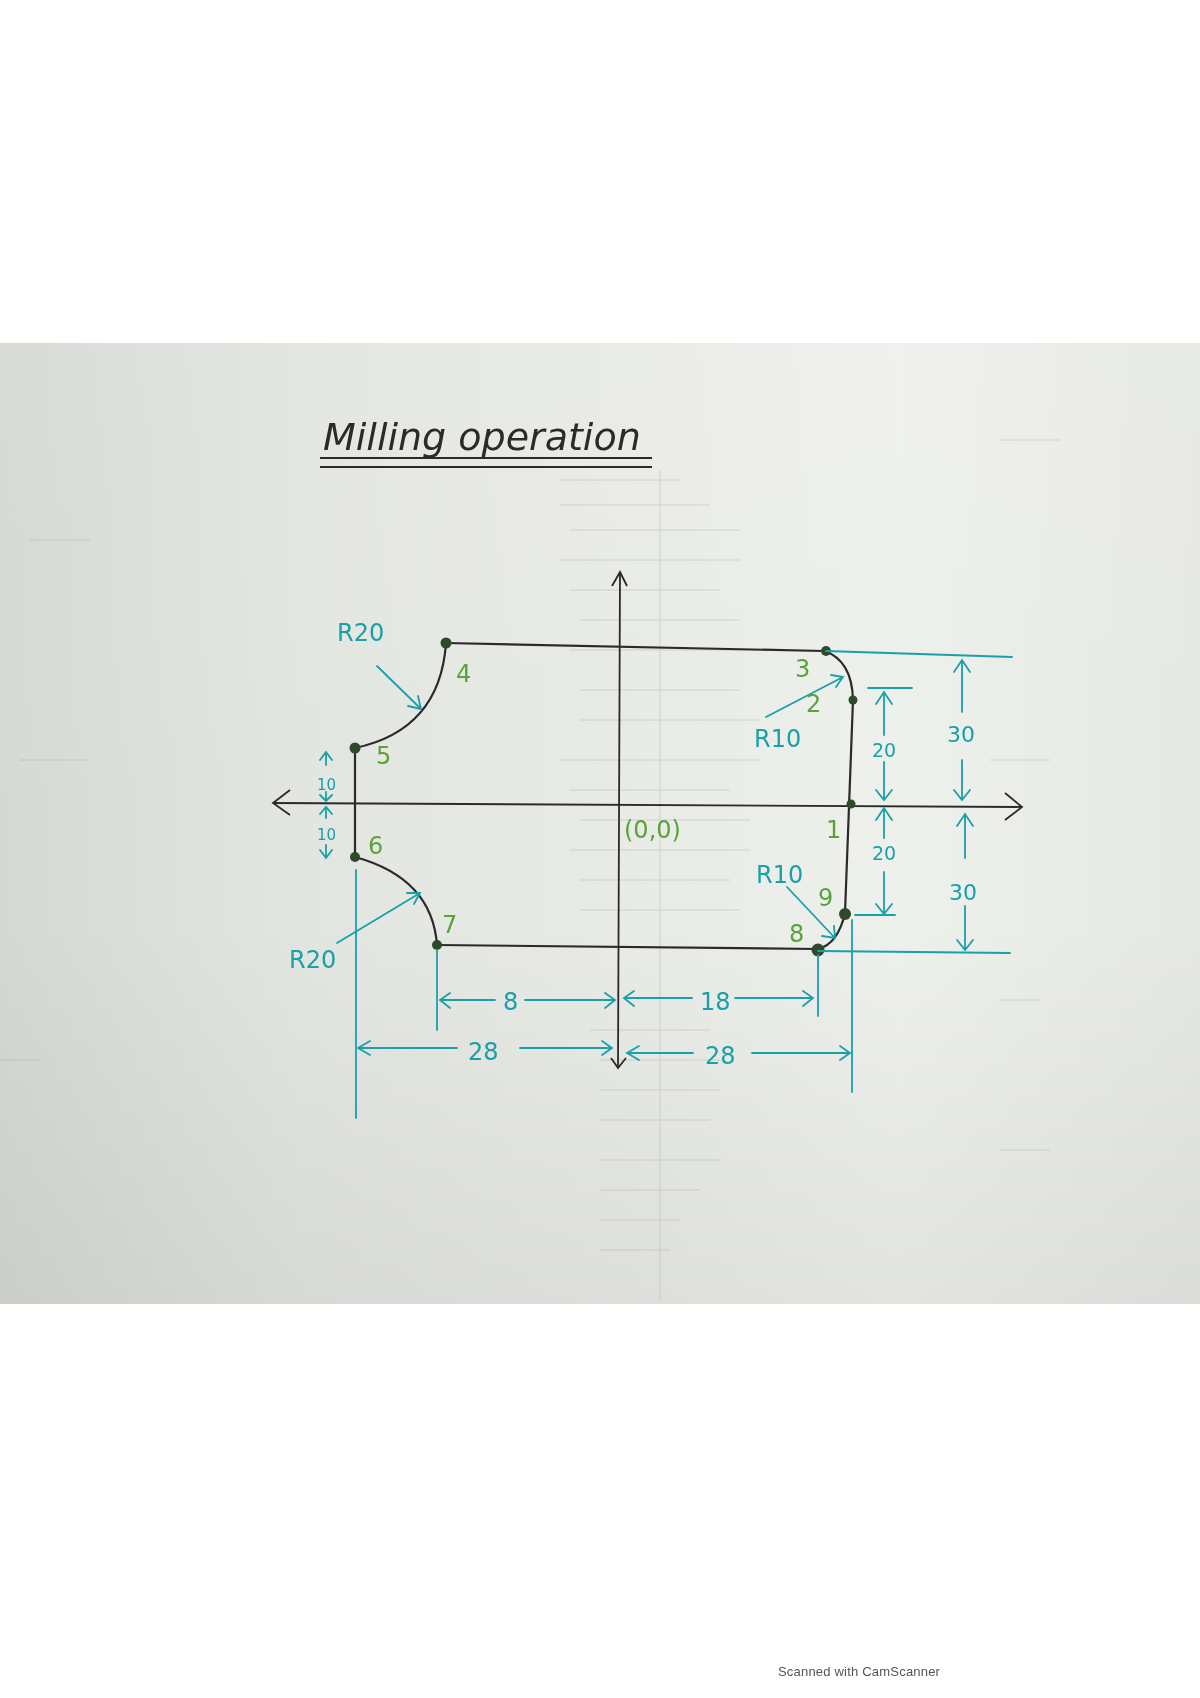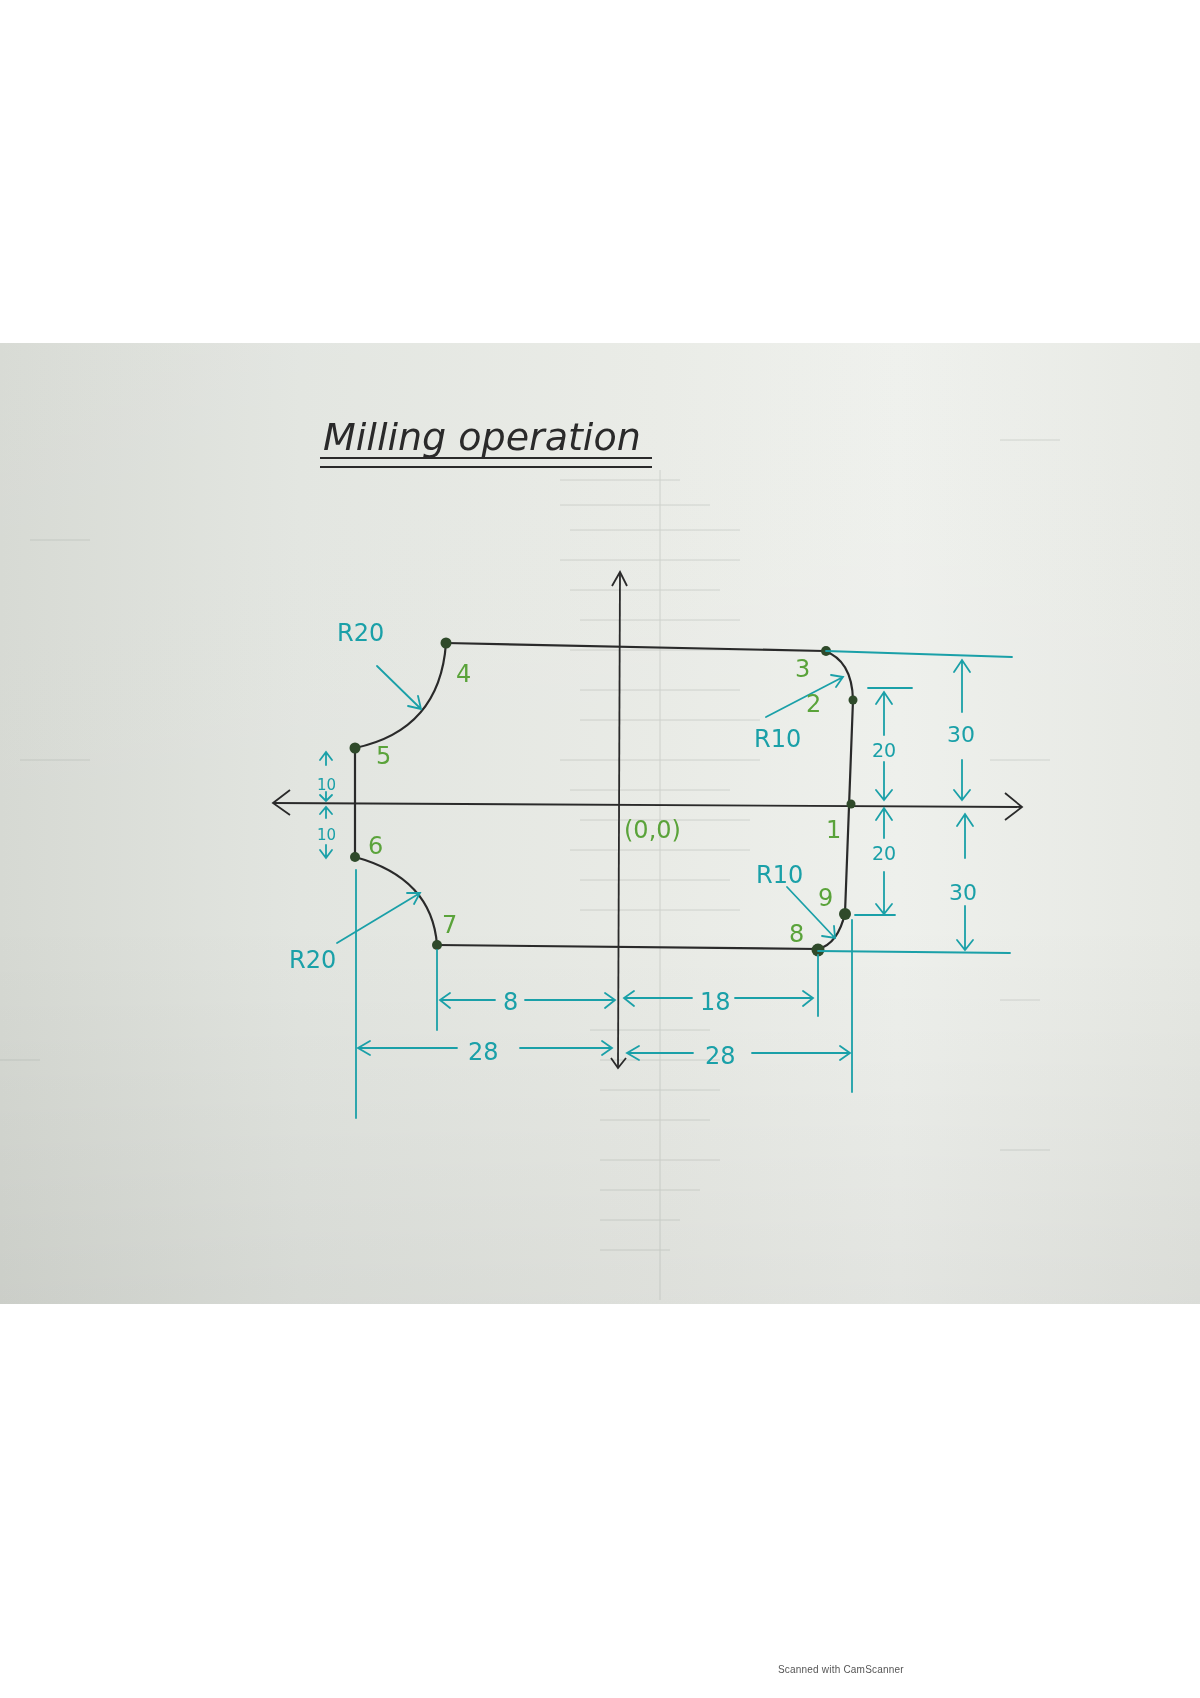--- a/index.html
+++ b/index.html
@@ -4,21 +4,21 @@
 <style>
   html, body { margin: 0; padding: 0; background: #ffffff; }
   body { width: 1200px; height: 1698px; position: relative; overflow: hidden;
          font-family: "DejaVu Sans", sans-serif; }
   .photo { position: absolute; left: 0; top: 343px; width: 1200px; height: 961px;
            background: linear-gradient(90deg, #d6d9d3 0%, #e2e5e0 25%, #e9ebe6 55%, #eef0ec 75%, #e6e8e3 100%); }
   .photo::after { content: ""; position: absolute; inset: 0;
            background: linear-gradient(180deg, rgba(255,255,255,0.05) 0%, rgba(255,255,255,0.0) 60%, rgba(0,0,0,0.05) 100%); }
   svg.drawing { position: absolute; left: 0; top: 0; width: 1200px; height: 1698px; }
   .hand { font-family: "DejaVu Sans", sans-serif; }
-  .footer { position: absolute; left: 778px; top: 1664px; font-size: 10px; color: #555;
+  .footer { position: absolute; left: 778px; top: 1664px; font-size: 13px; color: #555;
             font-family: "Liberation Sans", sans-serif; letter-spacing: 0.2px; }
 </style>
 </head>
 <body>
 
 <div class="photo"></div>
 
 <svg class="drawing" viewBox="0 0 1200 1698" xmlns="http://www.w3.org/2000/svg">
 
   <g stroke="#9aa09a" stroke-width="1" opacity="0.35" fill="none">

